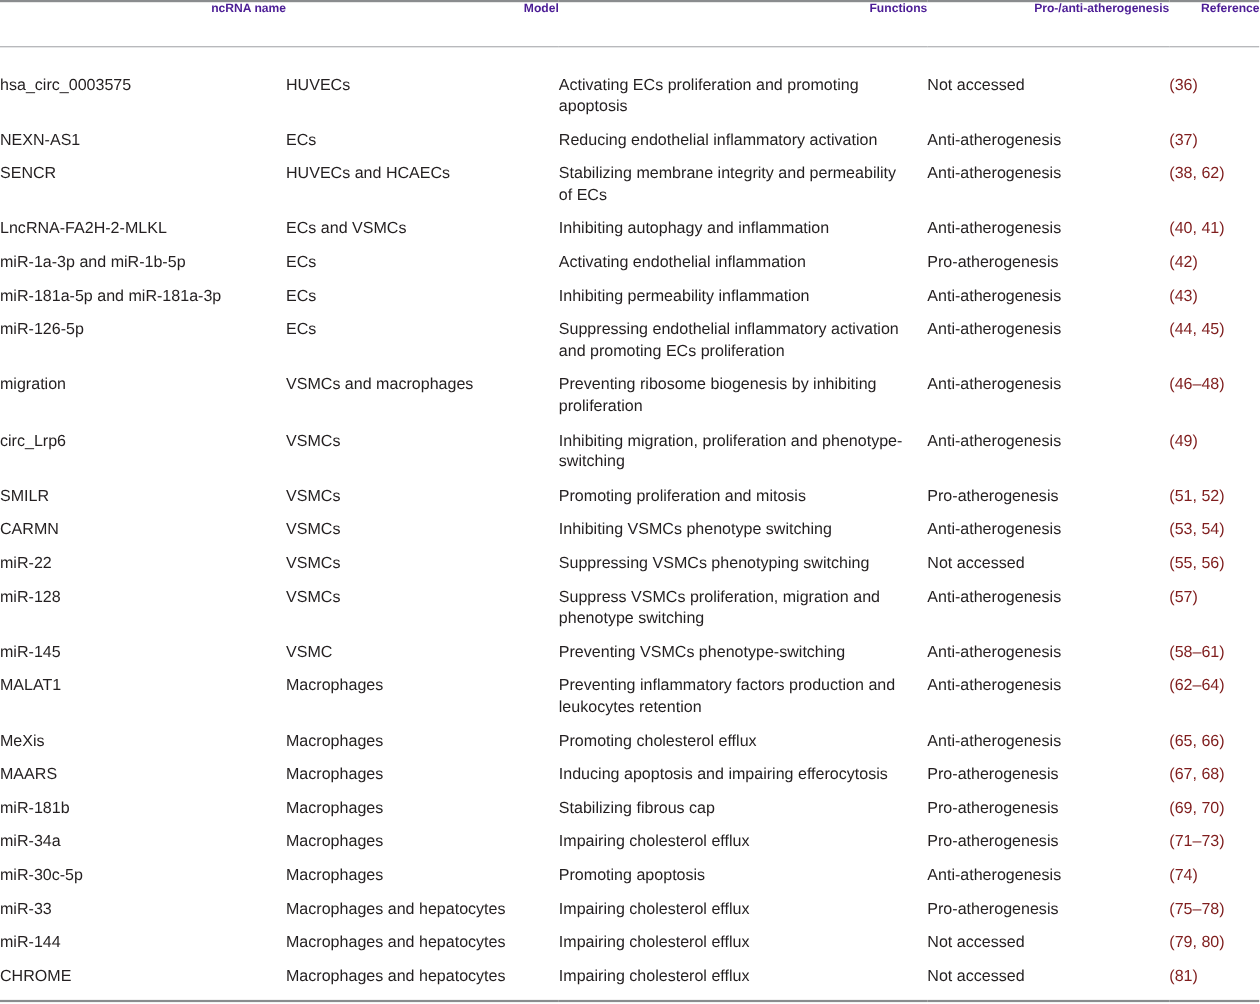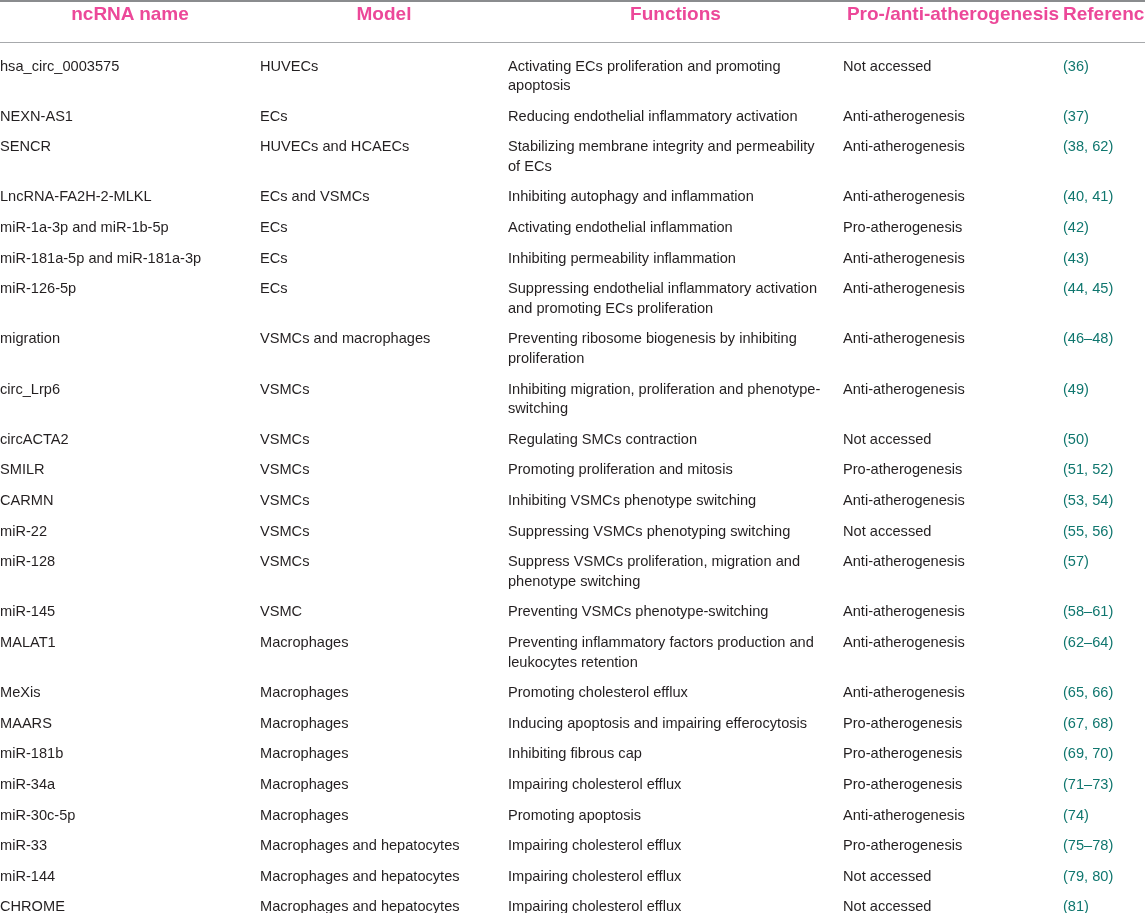--- a/index.html
+++ b/index.html
@@ -19,24 +19,24 @@
     box-sizing: border-box;
     padding: 0;
   }
   table.ncrna-table {
     width: 1145px;
     border-collapse: collapse;
     table-layout: fixed;
     font-size: 14.6px;
   }
   table.ncrna-table thead tr.header-row th {
-    text-align: center;
+    text-align: right;
     font-weight: bold;
-    font-size: 19px;
-    color: #ec4899;
+    font-size: 11px;
+    color: #4c1d95;
     padding: 0 0 0 0;
     vertical-align: top;
     line-height: 1.25;
   }
   
   thead tr.header-row th {
     border-top: 2.2px solid #8a8c8e;
     border-bottom: 1.6px solid #a7a9ac;
     height: 41px;
     padding-top: 15px;
@@ -50,36 +50,36 @@
     color: #231f20;
     font-size: 14.6px;
   }
   tbody tr.data-row td > .cell {
     padding-top: 9px;
     padding-bottom: 2px;
     padding-right: 14px;
     box-sizing: border-box;
   }
   tbody tr.data-row:first-child td > .cell {
-    padding-top: 14px;
+    padding-top: 26px;
   }
   tbody tr.last-row td {
     border-bottom: 2.2px solid #8a8c8e;
   }
   tbody tr.last-row td > .cell {
     padding-bottom: 11px;
   }
   .col-name   { width: 260px; }
   .col-model  { width: 248px; }
   .col-func   { width: 335px; }
   .col-athero { width: 220px; }
   .col-ref    { width: 82px; }
 
   .ref-text {
-    color: #0f766e;
+    color: #7f1d1d;
   }
   th .hdr-label { display: block; }
   .cell-text { display: block; }
 </style>
 </head>
 <body>
 
 <div class="table-wrap">
   <table class="ncrna-table">
     <colgroup>
@@ -348,274 +348,247 @@
           </td>
           <td>
             <div class="cell">
               <span class="cell-text ref-text">(49)</span>
             </div>
           </td>
         </tr>
         <tr class="data-row">
           <td>
             <div class="cell">
-              <span class="cell-text">circACTA2</span>
+              <span class="cell-text">SMILR</span>
             </div>
           </td>
           <td>
             <div class="cell">
               <span class="cell-text">VSMCs</span>
             </div>
           </td>
           <td>
             <div class="cell">
-              <span class="cell-text">Regulating SMCs contraction</span>
+              <span class="cell-text">Promoting proliferation and mitosis</span>
+            </div>
+          </td>
+          <td>
+            <div class="cell">
+              <span class="cell-text">Pro-atherogenesis</span>
+            </div>
+          </td>
+          <td>
+            <div class="cell">
+              <span class="cell-text ref-text">(51, 52)</span>
+            </div>
+          </td>
+        </tr>
+        <tr class="data-row">
+          <td>
+            <div class="cell">
+              <span class="cell-text">CARMN</span>
+            </div>
+          </td>
+          <td>
+            <div class="cell">
+              <span class="cell-text">VSMCs</span>
+            </div>
+          </td>
+          <td>
+            <div class="cell">
+              <span class="cell-text">Inhibiting VSMCs phenotype switching</span>
+            </div>
+          </td>
+          <td>
+            <div class="cell">
+              <span class="cell-text">Anti-atherogenesis</span>
+            </div>
+          </td>
+          <td>
+            <div class="cell">
+              <span class="cell-text ref-text">(53, 54)</span>
+            </div>
+          </td>
+        </tr>
+        <tr class="data-row">
+          <td>
+            <div class="cell">
+              <span class="cell-text">miR-22</span>
+            </div>
+          </td>
+          <td>
+            <div class="cell">
+              <span class="cell-text">VSMCs</span>
+            </div>
+          </td>
+          <td>
+            <div class="cell">
+              <span class="cell-text">Suppressing VSMCs phenotyping switching</span>
             </div>
           </td>
           <td>
             <div class="cell">
               <span class="cell-text">Not accessed</span>
             </div>
           </td>
           <td>
             <div class="cell">
-              <span class="cell-text ref-text">(50)</span>
-            </div>
-          </td>
-        </tr>
-        <tr class="data-row">
-          <td>
-            <div class="cell">
-              <span class="cell-text">SMILR</span>
+              <span class="cell-text ref-text">(55, 56)</span>
+            </div>
+          </td>
+        </tr>
+        <tr class="data-row">
+          <td>
+            <div class="cell">
+              <span class="cell-text">miR-128</span>
             </div>
           </td>
           <td>
             <div class="cell">
               <span class="cell-text">VSMCs</span>
             </div>
           </td>
           <td>
             <div class="cell">
-              <span class="cell-text">Promoting proliferation and mitosis</span>
+              <span class="cell-text">Suppress VSMCs proliferation, migration and phenotype switching</span>
+            </div>
+          </td>
+          <td>
+            <div class="cell">
+              <span class="cell-text">Anti-atherogenesis</span>
+            </div>
+          </td>
+          <td>
+            <div class="cell">
+              <span class="cell-text ref-text">(57)</span>
+            </div>
+          </td>
+        </tr>
+        <tr class="data-row">
+          <td>
+            <div class="cell">
+              <span class="cell-text">miR-145</span>
+            </div>
+          </td>
+          <td>
+            <div class="cell">
+              <span class="cell-text">VSMC</span>
+            </div>
+          </td>
+          <td>
+            <div class="cell">
+              <span class="cell-text">Preventing VSMCs phenotype-switching</span>
+            </div>
+          </td>
+          <td>
+            <div class="cell">
+              <span class="cell-text">Anti-atherogenesis</span>
+            </div>
+          </td>
+          <td>
+            <div class="cell">
+              <span class="cell-text ref-text">(58–61)</span>
+            </div>
+          </td>
+        </tr>
+        <tr class="data-row">
+          <td>
+            <div class="cell">
+              <span class="cell-text">MALAT1</span>
+            </div>
+          </td>
+          <td>
+            <div class="cell">
+              <span class="cell-text">Macrophages</span>
+            </div>
+          </td>
+          <td>
+            <div class="cell">
+              <span class="cell-text">Preventing inflammatory factors production and leukocytes retention</span>
+            </div>
+          </td>
+          <td>
+            <div class="cell">
+              <span class="cell-text">Anti-atherogenesis</span>
+            </div>
+          </td>
+          <td>
+            <div class="cell">
+              <span class="cell-text ref-text">(62–64)</span>
+            </div>
+          </td>
+        </tr>
+        <tr class="data-row">
+          <td>
+            <div class="cell">
+              <span class="cell-text">MeXis</span>
+            </div>
+          </td>
+          <td>
+            <div class="cell">
+              <span class="cell-text">Macrophages</span>
+            </div>
+          </td>
+          <td>
+            <div class="cell">
+              <span class="cell-text">Promoting cholesterol efflux</span>
+            </div>
+          </td>
+          <td>
+            <div class="cell">
+              <span class="cell-text">Anti-atherogenesis</span>
+            </div>
+          </td>
+          <td>
+            <div class="cell">
+              <span class="cell-text ref-text">(65, 66)</span>
+            </div>
+          </td>
+        </tr>
+        <tr class="data-row">
+          <td>
+            <div class="cell">
+              <span class="cell-text">MAARS</span>
+            </div>
+          </td>
+          <td>
+            <div class="cell">
+              <span class="cell-text">Macrophages</span>
+            </div>
+          </td>
+          <td>
+            <div class="cell">
+              <span class="cell-text">Inducing apoptosis and impairing efferocytosis</span>
             </div>
           </td>
           <td>
             <div class="cell">
               <span class="cell-text">Pro-atherogenesis</span>
             </div>
           </td>
           <td>
             <div class="cell">
-              <span class="cell-text ref-text">(51, 52)</span>
-            </div>
-          </td>
-        </tr>
-        <tr class="data-row">
-          <td>
-            <div class="cell">
-              <span class="cell-text">CARMN</span>
-            </div>
-          </td>
-          <td>
-            <div class="cell">
-              <span class="cell-text">VSMCs</span>
-            </div>
-          </td>
-          <td>
-            <div class="cell">
-              <span class="cell-text">Inhibiting VSMCs phenotype switching</span>
-            </div>
-          </td>
-          <td>
-            <div class="cell">
-              <span class="cell-text">Anti-atherogenesis</span>
-            </div>
-          </td>
-          <td>
-            <div class="cell">
-              <span class="cell-text ref-text">(53, 54)</span>
-            </div>
-          </td>
-        </tr>
-        <tr class="data-row">
-          <td>
-            <div class="cell">
-              <span class="cell-text">miR-22</span>
-            </div>
-          </td>
-          <td>
-            <div class="cell">
-              <span class="cell-text">VSMCs</span>
-            </div>
-          </td>
-          <td>
-            <div class="cell">
-              <span class="cell-text">Suppressing VSMCs phenotyping switching</span>
-            </div>
-          </td>
-          <td>
-            <div class="cell">
-              <span class="cell-text">Not accessed</span>
-            </div>
-          </td>
-          <td>
-            <div class="cell">
-              <span class="cell-text ref-text">(55, 56)</span>
-            </div>
-          </td>
-        </tr>
-        <tr class="data-row">
-          <td>
-            <div class="cell">
-              <span class="cell-text">miR-128</span>
-            </div>
-          </td>
-          <td>
-            <div class="cell">
-              <span class="cell-text">VSMCs</span>
-            </div>
-          </td>
-          <td>
-            <div class="cell">
-              <span class="cell-text">Suppress VSMCs proliferation, migration and phenotype switching</span>
-            </div>
-          </td>
-          <td>
-            <div class="cell">
-              <span class="cell-text">Anti-atherogenesis</span>
-            </div>
-          </td>
-          <td>
-            <div class="cell">
-              <span class="cell-text ref-text">(57)</span>
-            </div>
-          </td>
-        </tr>
-        <tr class="data-row">
-          <td>
-            <div class="cell">
-              <span class="cell-text">miR-145</span>
-            </div>
-          </td>
-          <td>
-            <div class="cell">
-              <span class="cell-text">VSMC</span>
-            </div>
-          </td>
-          <td>
-            <div class="cell">
-              <span class="cell-text">Preventing VSMCs phenotype-switching</span>
-            </div>
-          </td>
-          <td>
-            <div class="cell">
-              <span class="cell-text">Anti-atherogenesis</span>
-            </div>
-          </td>
-          <td>
-            <div class="cell">
-              <span class="cell-text ref-text">(58–61)</span>
-            </div>
-          </td>
-        </tr>
-        <tr class="data-row">
-          <td>
-            <div class="cell">
-              <span class="cell-text">MALAT1</span>
+              <span class="cell-text ref-text">(67, 68)</span>
+            </div>
+          </td>
+        </tr>
+        <tr class="data-row">
+          <td>
+            <div class="cell">
+              <span class="cell-text">miR-181b</span>
             </div>
           </td>
           <td>
             <div class="cell">
               <span class="cell-text">Macrophages</span>
             </div>
           </td>
           <td>
             <div class="cell">
-              <span class="cell-text">Preventing inflammatory factors production and leukocytes retention</span>
-            </div>
-          </td>
-          <td>
-            <div class="cell">
-              <span class="cell-text">Anti-atherogenesis</span>
-            </div>
-          </td>
-          <td>
-            <div class="cell">
-              <span class="cell-text ref-text">(62–64)</span>
-            </div>
-          </td>
-        </tr>
-        <tr class="data-row">
-          <td>
-            <div class="cell">
-              <span class="cell-text">MeXis</span>
-            </div>
-          </td>
-          <td>
-            <div class="cell">
-              <span class="cell-text">Macrophages</span>
-            </div>
-          </td>
-          <td>
-            <div class="cell">
-              <span class="cell-text">Promoting cholesterol efflux</span>
-            </div>
-          </td>
-          <td>
-            <div class="cell">
-              <span class="cell-text">Anti-atherogenesis</span>
-            </div>
-          </td>
-          <td>
-            <div class="cell">
-              <span class="cell-text ref-text">(65, 66)</span>
-            </div>
-          </td>
-        </tr>
-        <tr class="data-row">
-          <td>
-            <div class="cell">
-              <span class="cell-text">MAARS</span>
-            </div>
-          </td>
-          <td>
-            <div class="cell">
-              <span class="cell-text">Macrophages</span>
-            </div>
-          </td>
-          <td>
-            <div class="cell">
-              <span class="cell-text">Inducing apoptosis and impairing efferocytosis</span>
-            </div>
-          </td>
-          <td>
-            <div class="cell">
-              <span class="cell-text">Pro-atherogenesis</span>
-            </div>
-          </td>
-          <td>
-            <div class="cell">
-              <span class="cell-text ref-text">(67, 68)</span>
-            </div>
-          </td>
-        </tr>
-        <tr class="data-row">
-          <td>
-            <div class="cell">
-              <span class="cell-text">miR-181b</span>
-            </div>
-          </td>
-          <td>
-            <div class="cell">
-              <span class="cell-text">Macrophages</span>
-            </div>
-          </td>
-          <td>
-            <div class="cell">
-              <span class="cell-text">Inhibiting fibrous cap</span>
+              <span class="cell-text">Stabilizing fibrous cap</span>
             </div>
           </td>
           <td>
             <div class="cell">
               <span class="cell-text">Pro-atherogenesis</span>
             </div>
           </td>
           <td>
             <div class="cell">
               <span class="cell-text ref-text">(69, 70)</span>

